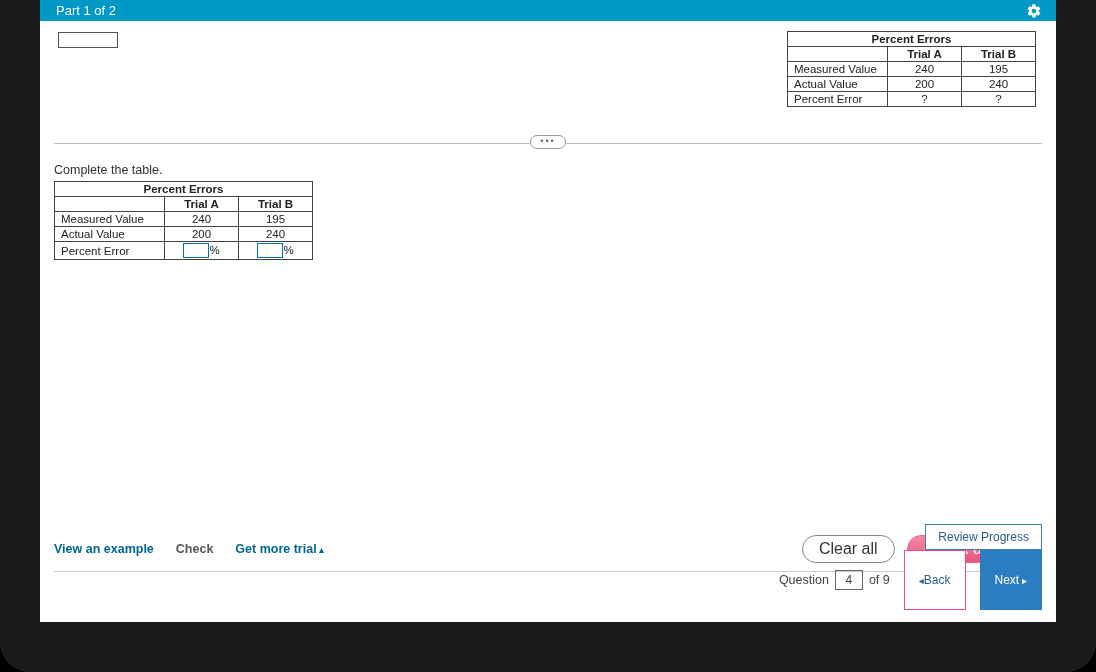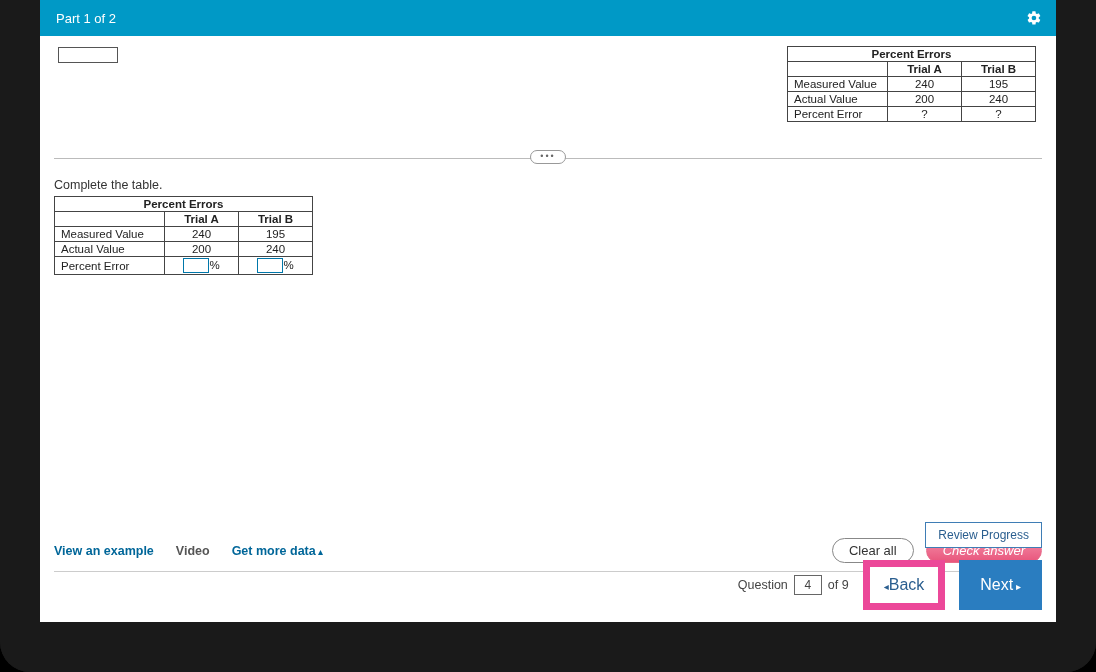--- a/index.html
+++ b/index.html
@@ -26,21 +26,21 @@
     top: 0;
     left: 40px;
     right: 40px;
     bottom: 50px;
     background: #fff;
     overflow: hidden;
   }
   .header-bar {
     background: #0099c6;
     color: #fff;
-    height: 36px;
+    height: 21px;
     display: flex;
     align-items: center;
     justify-content: space-between;
     padding: 0 14px 0 16px;
     font-size: 13px;
   }
   .gear-icon {
     width: 16px; height: 16px;
     display: inline-flex;
     align-items: center;
@@ -156,21 +156,21 @@
   .link-blue { color: #006699; cursor: pointer; font-weight: 600; }
   .link-gray { color: #555; cursor: pointer; font-weight: 600; }
   .caret-up::after { content: " \25B4"; font-size: 9px; }
   .action-buttons { display: flex; gap: 12px; align-items: center;}
   .pill-btn {
     border: 1px solid #888;
     background: #fff;
     color: #333;
     border-radius: 14px;
     padding: 4px 16px;
-    font-size: 13px;
+    font-size: 16px;
     cursor: pointer;
   }
   .pill-btn.primary {
     border: 1px solid #e86a8a;
     background: linear-gradient(#f48aa5,#e8557c);
     color: #fff;
     font-style: italic;
   }
   .footer-nav {
     position: absolute;
@@ -188,42 +188,41 @@
     color: #2a5e8f;
     background: #fff;
     padding: 5px 12px;
     font-size: 12px;
     cursor: pointer;
   }
   .nav-right {
     display: flex;
     align-items: center;
     gap: 14px;
-    margin-top: 12px;
   }
   .q-indicator {
     display: flex;
     align-items: center;
     gap: 6px;
     color: #444;
   }
   .q-num-box {
     width: 28px;
     height: 20px;
     border: 1px solid #666;
     text-align: center;
     font-size: 12px;
     line-height: 18px;
   }
   .nav-btn {
-    border: 7px solid #ec4899;
+    border: 1px solid #ec4899;
     color: #2a5e8f;
     background: #fff;
-    padding: 9px 14px;
-    font-size: 16px;
+    padding: 22px 14px;
+    font-size: 12px;
     cursor: pointer;
   }
   .nav-btn.primary {
     background: #2a7dc0;
     color: #fff;
     border-color: #2a7dc0;
   }
   .tri-left::before { content: "\25C2 "; font-size: 10px; }
   .tri-right::after { content: " \25B8"; font-size: 10px; }
   .col-a { min-width: 74px; margin-top: 24px;}
@@ -314,22 +313,22 @@
           </td>
         </tr>
       </tbody>
         </table>
     </div>
   </div>
 
   <div class="footer-help">
     <div class="help-links">
       <span class="link-blue">View an example</span>
-      <span class="link-gray">Video</span>
-      <span class="link-blue caret-up">Get more data</span>
+      <span class="link-gray">Check</span>
+      <span class="link-blue caret-up">Get more trial</span>
     </div>
     <div class="action-buttons">
       <button class="pill-btn">Clear all</button>
       <button class="pill-btn primary">Check answer</button>
     </div>
   </div>
 
   <div class="footer-nav">
     <button class="review-btn">Review Progress</button>
     <div class="nav-right">

